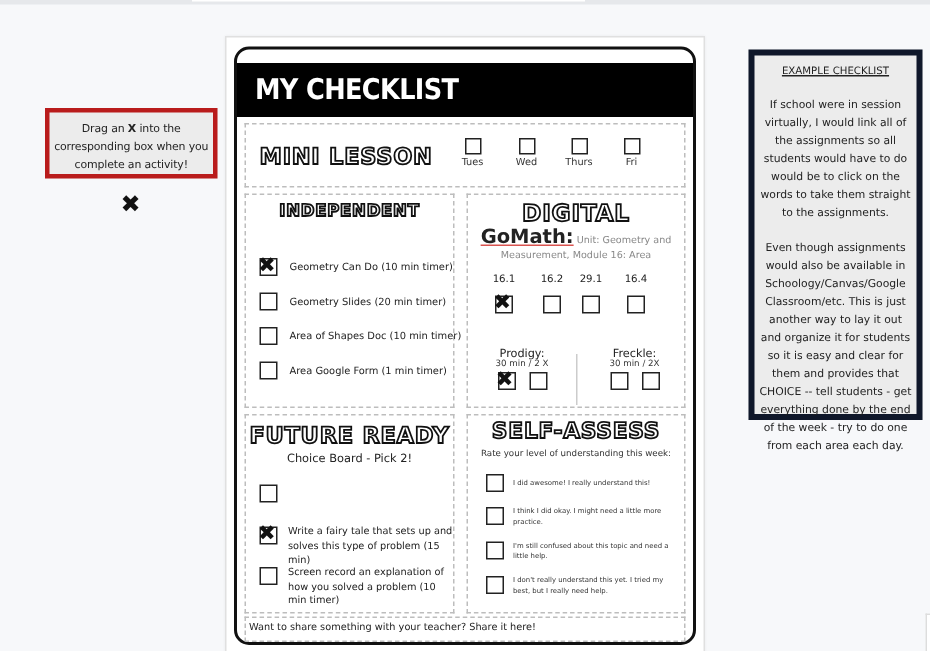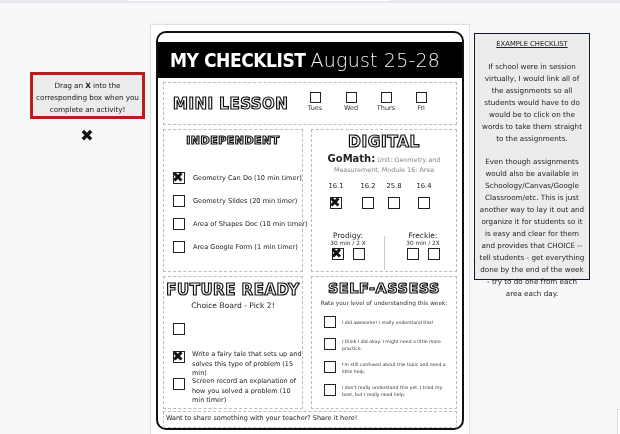--- a/index.html
+++ b/index.html
@@ -58,21 +58,21 @@
   
   .indep { left: 5px; top: 96px; width: 140px; height: 143px; }
   .indep .lbl { position: absolute; left: 0; width: 100%; top: 4px; text-align: center; font-size: 11px; }
   .task { position: absolute; left: 9px; display: flex; align-items: center; }
   .task .t { font-size: 6.6px; margin-left: 8px; color: #222; white-space: nowrap; }
 
   
   .digital { left: 153px; top: 96px; width: 146px; height: 143px; }
   .digital .lbl { position: absolute; left: 0; width: 100%; top: 3px; text-align: center; font-size: 15.5px; }
   .gomath { position: absolute; left: 0; width: 100%; top: 24px; text-align: center; font-size: 6.4px; line-height: 10px; color: #888; }
-  .gomath .gm { color: #222; font-weight: bold; font-size: 10px; text-decoration-color: #d9534f; }
+  .gomath .gm { color: #222; font-weight: bold; font-size: 13px; text-decoration: underline; text-decoration-color: #d9534f; }
   .mod { position: absolute; top: 52px; width: 20px; text-align: center; }
   .mod .n { font-size: 6.8px; color: #222; }
   .mod .cb { margin-top: 4px; }
   .sub { position: absolute; top: 101px; text-align: center; }
   .sub .n { font-size: 7.5px; color: #222; }
   .sub .m { font-size: 5.8px; color: #333; }
   .sub .boxes { margin-top: 2px; display: flex; gap: 9px; justify-content: center; }
   .vdiv { position: absolute; left: 72px; top: 106px; width: 1px; height: 34px; background: #ccc; }
 
   
@@ -90,22 +90,22 @@
   .stask { position: absolute; left: 12px; width: 130px; display: flex; align-items: flex-start; }
   .stask .cb { flex: 0 0 12px; }
   .stask .t { font-size: 4.6px; line-height: 7px; margin-left: 6px; color: #333; }
 
   
   .share { left: 5px; top: 378px; width: 294px; height: 17px; }
   .share .t { position: absolute; left: 2px; top: 2px; font-size: 6.5px; color: #222; }
 
   
   .note-right {
-    position: absolute; left: 474px; top: 33px; width: 116px; height: 247px;
-    background: #ececec; border: 1px solid #0f172a;
+    position: absolute; left: 499px; top: 33px; width: 116px; height: 247px;
+    background: #ececec; border: 4px solid #0f172a;
     font-size: 7.2px; line-height: 12px; text-align: center; color: #222; padding: 4px 3px;
   }
   .note-right .h { text-decoration: underline; margin-bottom: 11px; font-size: 6.8px; }
   .note-right .p { margin-bottom: 11px; }
 
   .corner-widget { position: absolute; left: 617px; top: 409px; width: 3px; height: 25px; border-left: 1px solid #ddd; border-top: 1px solid #ddd; background: #fff; }
 </style>
 </head>
 <body>
 
@@ -115,21 +115,20 @@
 
 <div class="note-left">
   <span>Drag an </span><b>X</b><span> into the corresponding box when you complete an activity!</span>
 </div>
 <div class="drag-x">✖</div>
 
 <div class="slide">
   <div class="frame">
     <div class="header">
       <span class="title">MY CHECKLIST</span>
-      <span class="date">August 25-28</span>
     </div>
 
     <div class="dashed mini">
       <div class="lbl outline-title">MINI LESSON</div>
       <div class="day" style="left:136px">
           <div class="box"></div>
           <div class="d">Tues</div>
         </div>
       <div class="day" style="left:172px">
           <div class="box"></div>
@@ -166,21 +165,21 @@
     </div>
 
     <div class="dashed digital">
       <div class="lbl outline-title">DIGITAL</div>
       <div class="gomath">
         <span class="gm">GoMath:</span>
         <span>Unit: Geometry and Measurement, Module 16: Area</span>
       </div>
       <div class="mod" style="left:14px"><div class="n">16.1</div><span class="cb x"></span></div>
       <div class="mod" style="left:46px"><div class="n">16.2</div><span class="cb"></span></div>
-      <div class="mod" style="left:72px"><div class="n">25.8</div><span class="cb"></span></div>
+      <div class="mod" style="left:72px"><div class="n">29.1</div><span class="cb"></span></div>
       <div class="mod" style="left:102px"><div class="n">16.4</div><span class="cb"></span></div>
 
       <div class="sub" style="left:12px; width:48px">
         <div class="n">Prodigy:</div>
         <div class="m">30 min / 2 X</div>
         <div class="boxes">
             <span class="cb x"></span>
             <span class="cb"></span>
           </div>
       </div>

